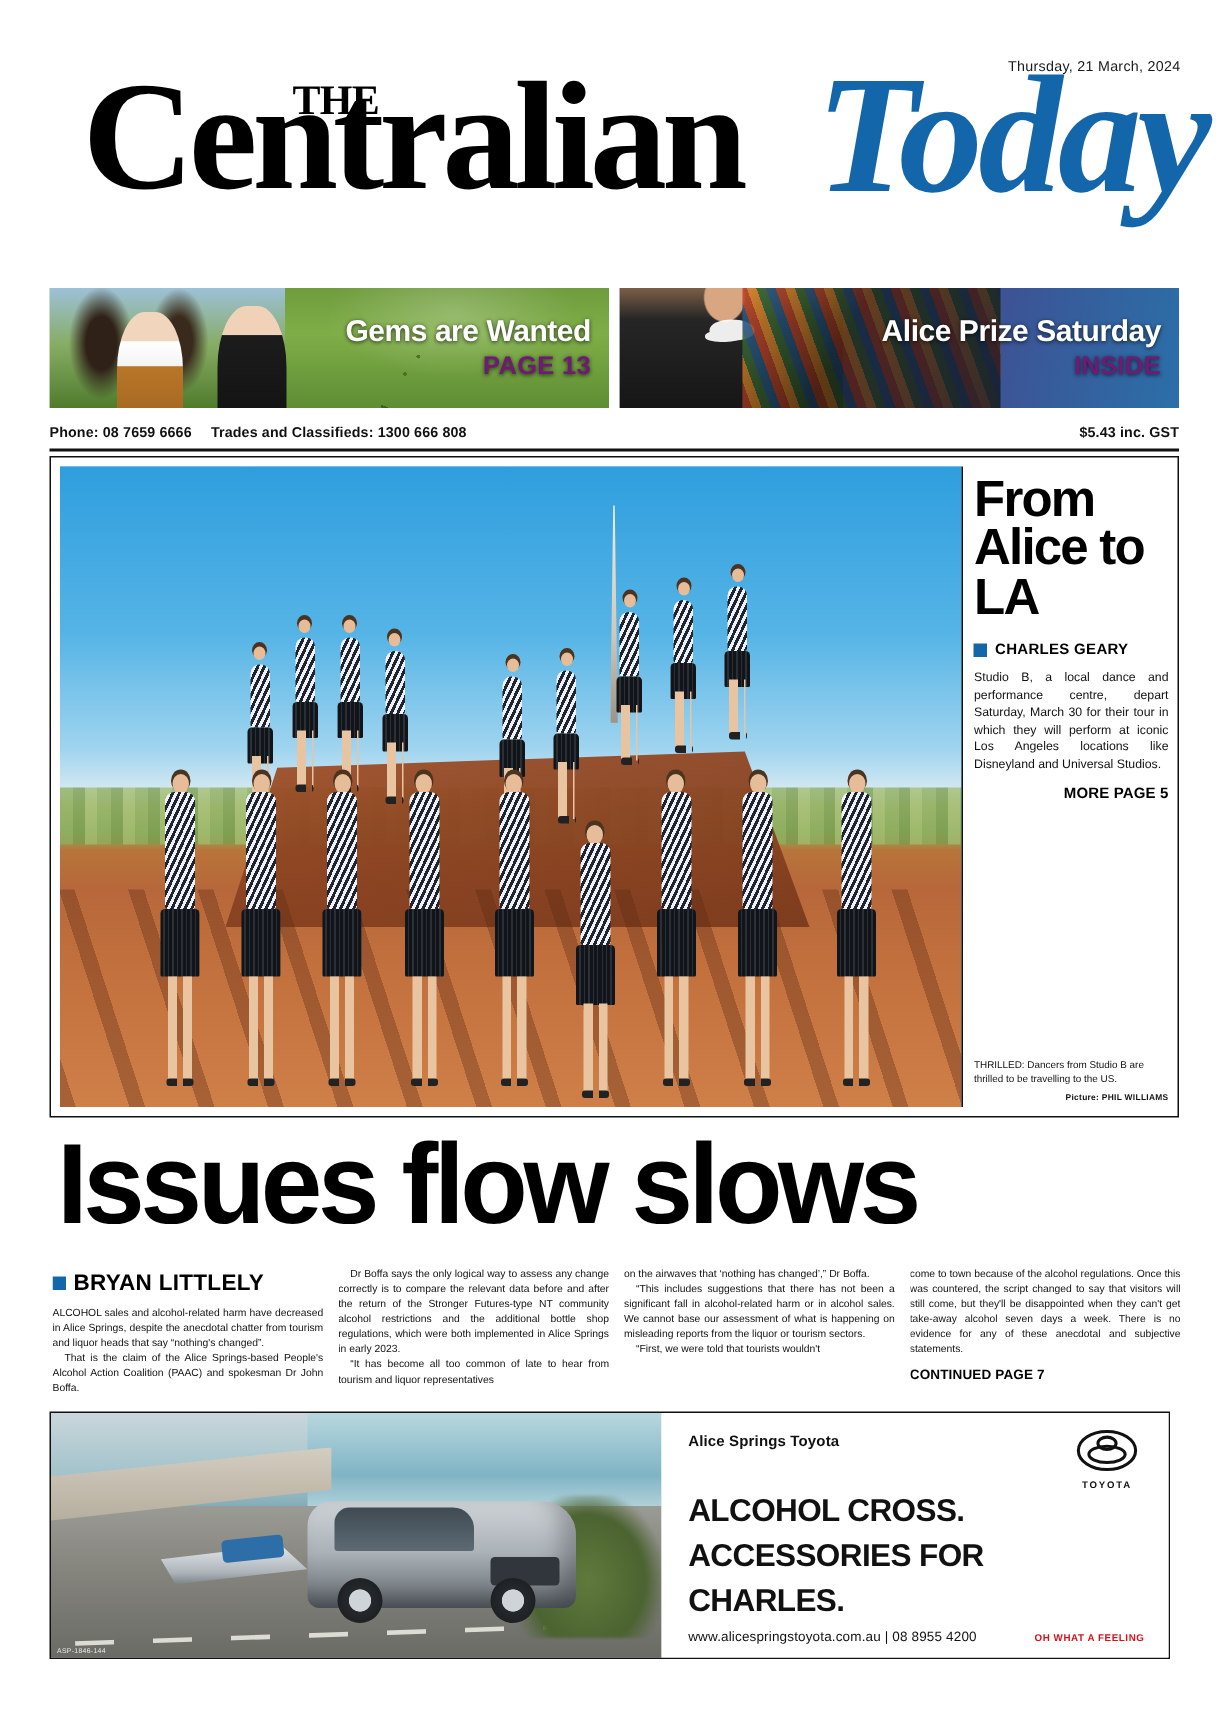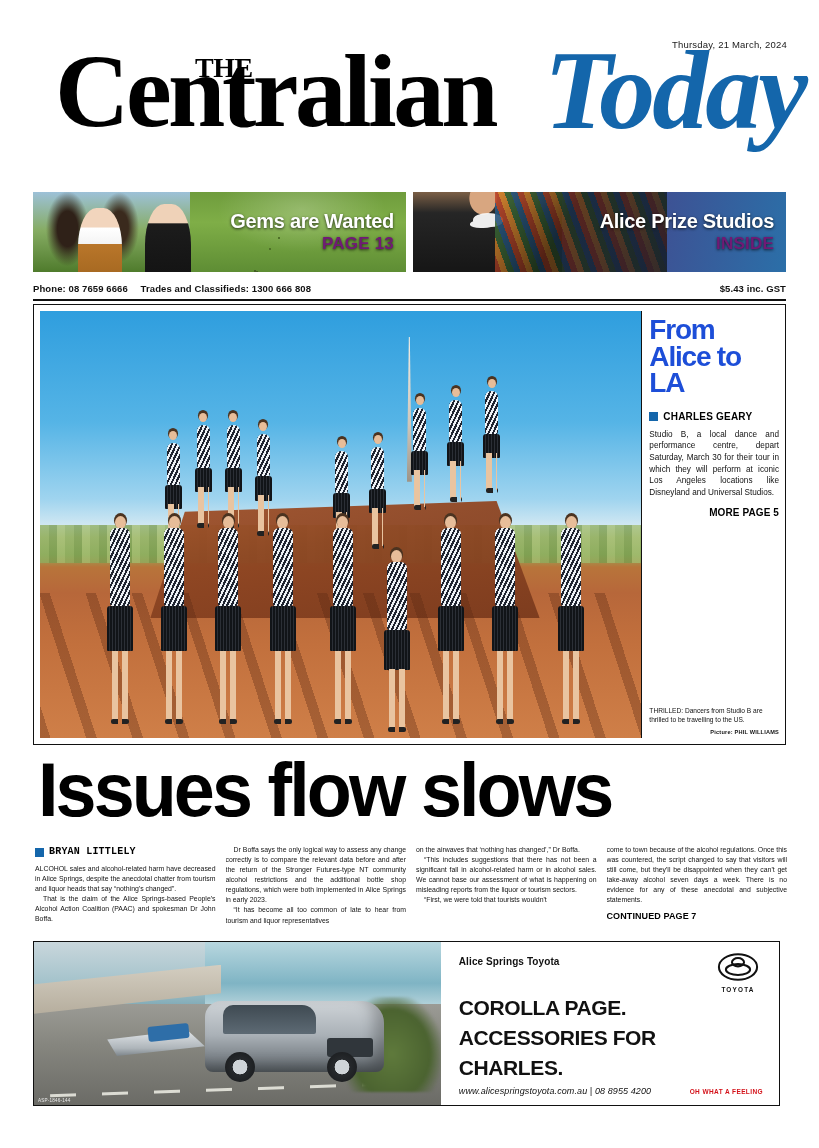--- a/index.html
+++ b/index.html
@@ -367,25 +367,25 @@
   .sidecol::before {
     content: "";
     position: absolute;
     left: 0;
     top: 0;
     bottom: 0;
     width: 1px;
     background: #111;
   }
   .kicker-head {
-    font-size: 28px;
+    font-size: 34px;
     line-height: 0.95;
     font-weight: bold;
     letter-spacing: -1.2px;
-    color: #1d4ed8;
+    color: #000000;
     font-family: "Liberation Sans", sans-serif;
     margin-top: 6px;
   }
   .byline {
     margin-top: 14px;
     display: flex;
     align-items: center;
     gap: 5px;
     font-size: 10px;
     font-weight: bold;
@@ -468,26 +468,25 @@
     text-align: justify;
     color: #111;
     overflow: hidden;
   }
   .col p { margin: 0; text-indent: 8px; }
   .col p.noindent { text-indent: 0; }
   .col-byline {
     display: flex;
     align-items: center;
     gap: 5px;
-    font-size: 10px;
+    font-size: 15px;
     font-weight: bold;
     letter-spacing: 0.2px;
     color: #000;
     margin-bottom: 4px;
-    font-family: Liberation Mono, monospace;
   }
   .col-byline .byline-sq { width: 9px; height: 9px; background: #1466ab; }
   .continued {
     margin-top: 5px;
     font-size: 9px;
     font-weight: bold;
     letter-spacing: 0.1px;
     color: #000;
   }
 
@@ -667,21 +666,20 @@
     right: 16px;
     bottom: 9px;
     display: flex;
     justify-content: space-between;
     align-items: baseline;
   }
   .ad-url {
     font-size: 9px;
     color: #111;
     letter-spacing: 0.1px;
-    font-style: italic;
   }
   .ad-tagline {
     font-size: 6.5px;
     font-weight: bold;
     color: #d4121a;
     letter-spacing: 0.4px;
   }
 </style>
 </head>
 <body>
@@ -706,21 +704,21 @@
       <div class="promo-text">
         <div class="promo-title">Gems are Wanted</div>
         <div class="promo-sub">PAGE 13</div>
       </div>
     </div>
     <div class="promo">
       <div class="promo-art art-prize">
         <div class="bird"></div>
       </div>
       <div class="promo-text">
-        <div class="promo-title">Alice Prize Studios</div>
+        <div class="promo-title">Alice Prize Saturday</div>
         <div class="promo-sub">INSIDE</div>
       </div>
     </div>
   </div>
 
   <div class="contactbar">
     <div class="left">
       <span>Phone: 08 7659 6666</span>
       <span>Trades and Classifieds: 1300 666 808</span>
     </div>
@@ -945,21 +943,21 @@
       <div class="ad-dealer">Alice Springs Toyota</div>
       <div class="toyota-logo">
         <svg class="toyota-mark" viewBox="0 0 64 44">
           <ellipse cx="32" cy="22" rx="30" ry="20" fill="none" stroke="#111" stroke-width="3.2"></ellipse>
           <ellipse cx="32" cy="14.5" rx="9.5" ry="6.5" fill="none" stroke="#111" stroke-width="3.2"></ellipse>
           <ellipse cx="32" cy="26" rx="19" ry="8.5" fill="none" stroke="#111" stroke-width="3.2"></ellipse>
         </svg>
         <div class="toyota-word">TOYOTA</div>
       </div>
       <div class="ad-headline">
-        <div>COROLLA PAGE.</div>
+        <div>ALCOHOL CROSS.</div>
         <div>ACCESSORIES FOR CHARLES.</div>
       </div>
       <div class="ad-foot">
         <div class="ad-url">www.alicespringstoyota.com.au | 08 8955 4200</div>
         <div class="ad-tagline">OH WHAT A FEELING</div>
       </div>
     </div>
   </div>
 
 </div>

